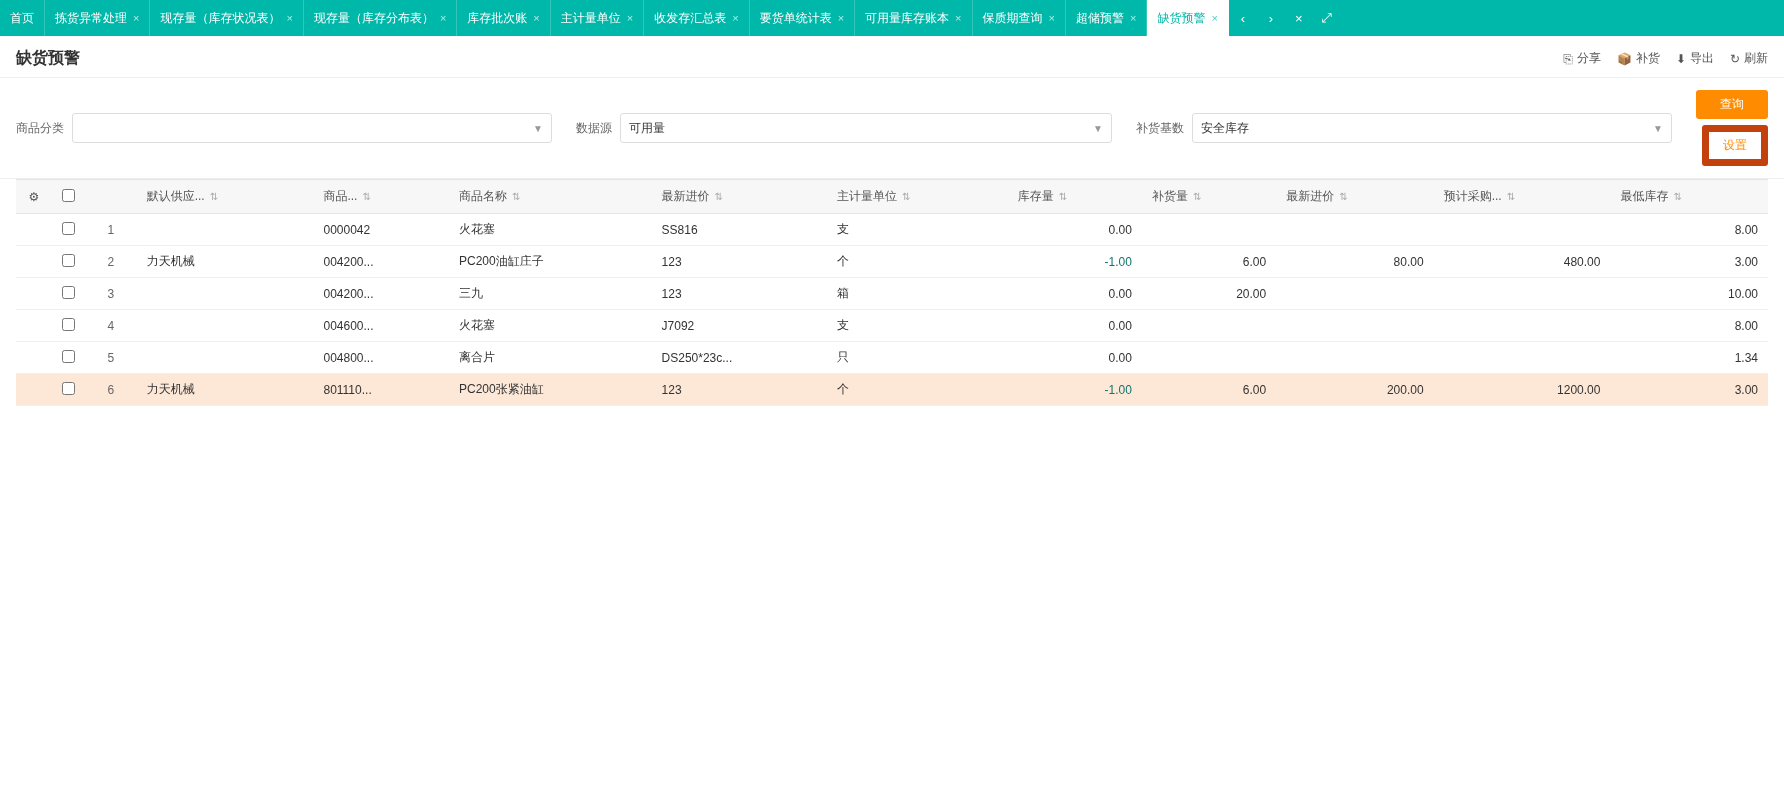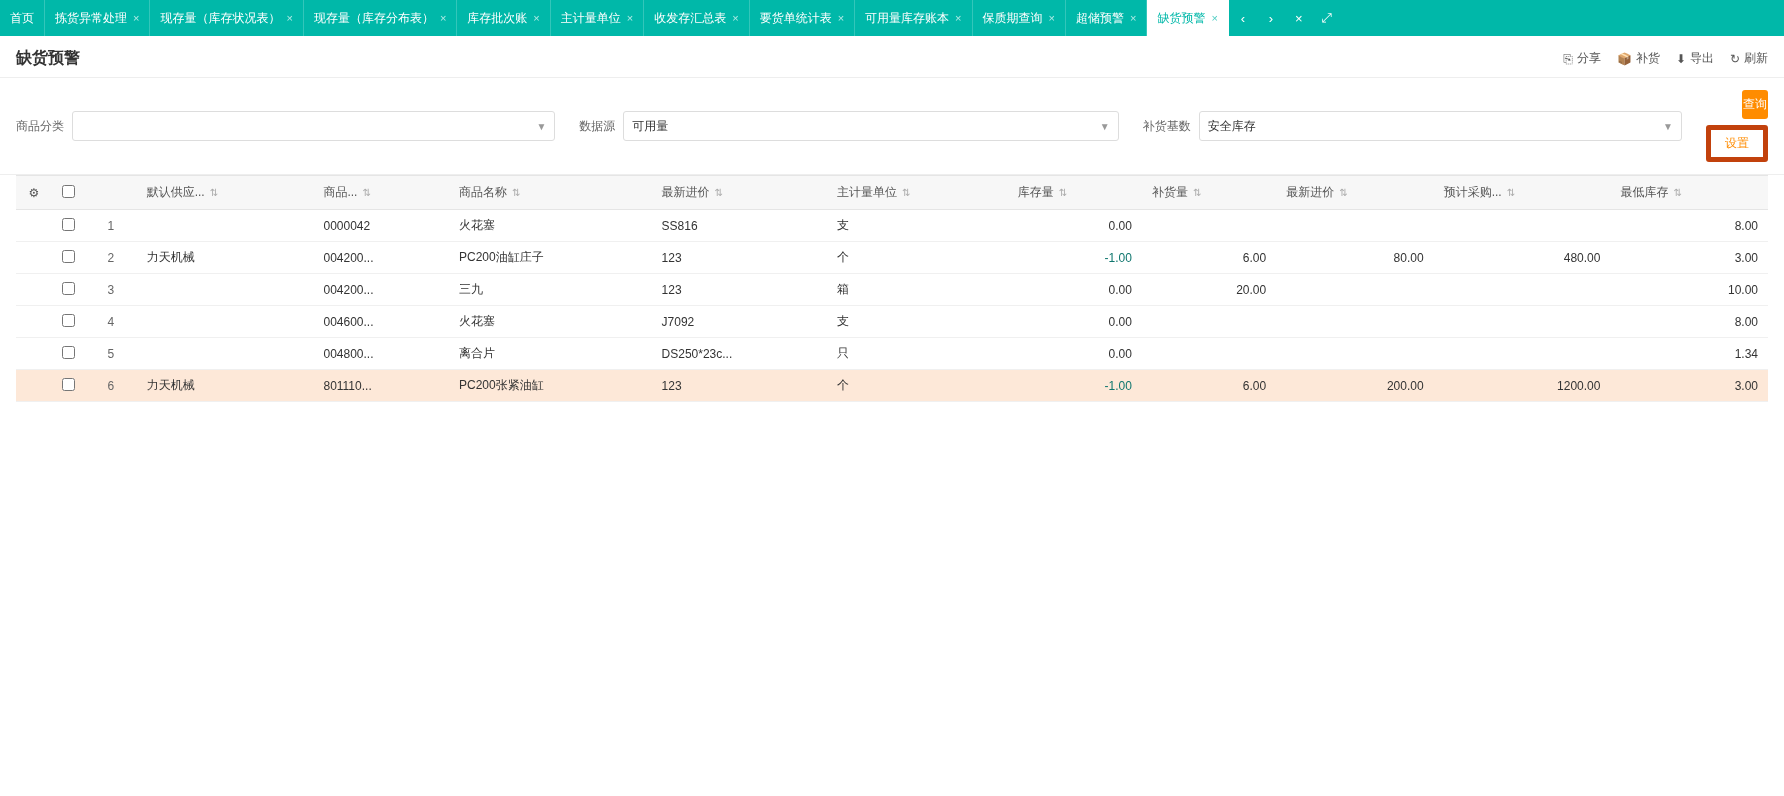--- a/index.html
+++ b/index.html
@@ -118,29 +118,29 @@
     }
     .filter-select-arrow {
       color: #999;
       font-size: 10px;
     }
     .btn-query {
       background: #ff8c00;
       color: #fff;
       border: none;
       border-radius: 3px;
-      padding: 6px 1px;
+      padding: 6px 24px;
       font-size: 12px;
       cursor: pointer;
       white-space: nowrap;
     }
     .btn-settings {
       background: #fff;
       color: #ff8c00;
-      border: 5px solid #c2410c;
+      border: 7px solid #c2410c;
       border-radius: 3px;
       padding: 5px 14px;
       font-size: 12px;
       cursor: pointer;
       white-space: nowrap;
     }
     .filter-right {
       display: flex;
       flex-direction: column;
       gap: 6px;

